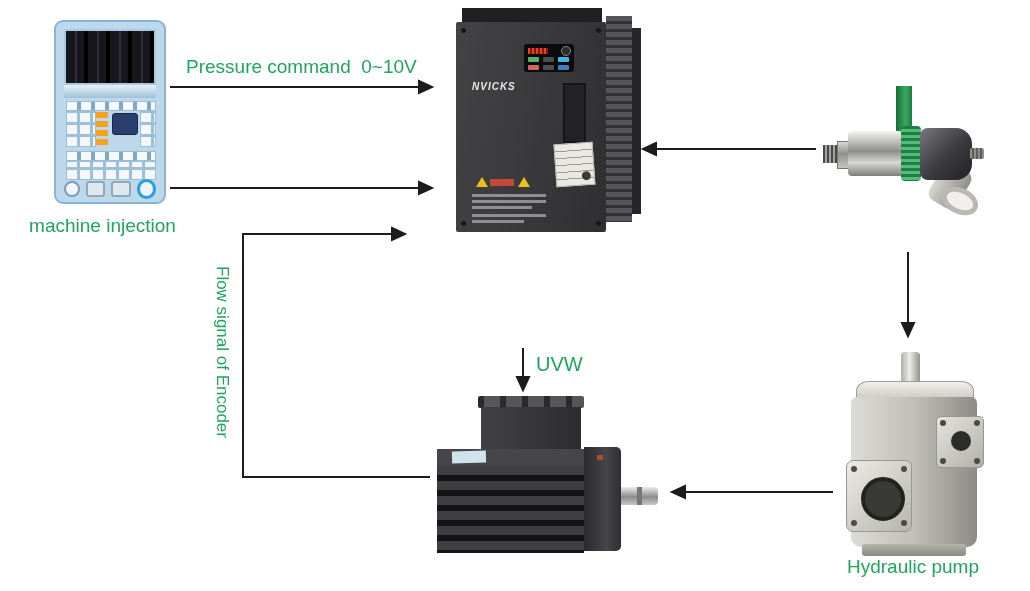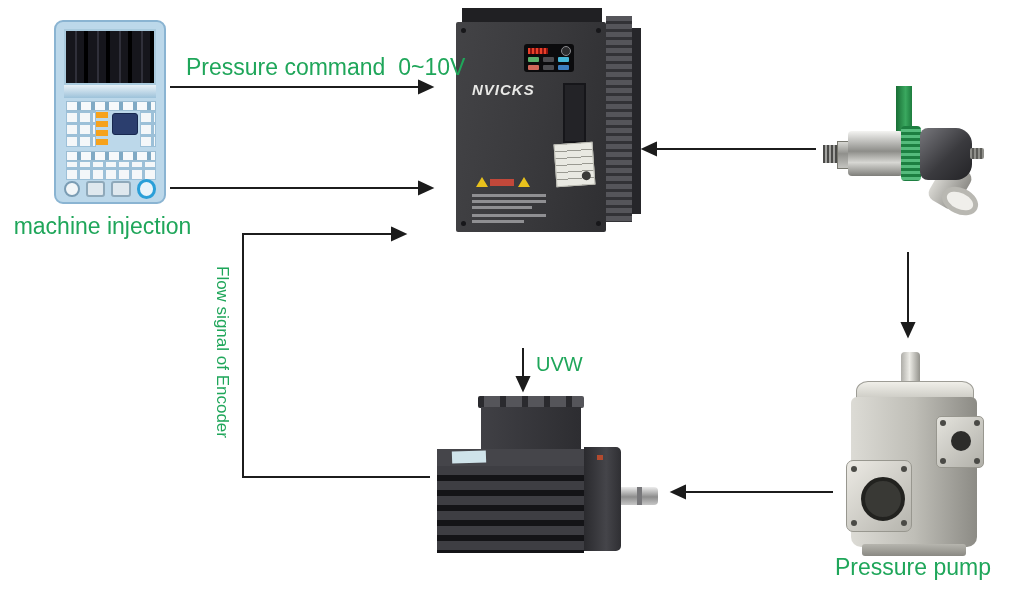--- a/index.html
+++ b/index.html
@@ -1,19 +1,19 @@
 <!DOCTYPE html>
 <html><head>
 <meta charset="utf-8">
 <style>
   html,body{margin:0;padding:0;background:#fff;}
   .canvas{position:relative;width:1030px;height:591px;background:#ffffff;overflow:hidden;
           font-family:"Liberation Sans",sans-serif;}
   .abs{position:absolute;}
-  .glabel{position:absolute;color:#1fa65a;font-size:23px;line-height:20px;white-space:pre;
+  .glabel{position:absolute;color:#1fa65a;font-size:19px;line-height:20px;white-space:pre;
           font-family:"Liberation Sans",sans-serif;}
   .center{text-align:center;}
   .connector-layer{position:absolute;left:0;top:0;width:1030px;height:591px;pointer-events:none;}
 
   
   .ctrl{left:54px;top:20px;width:108px;height:180px;background:#bcd8ea;border:2px solid #8ab4d2;border-radius:9px;}
   .ctrl-screen{position:absolute;left:8px;top:7px;width:88px;height:52px;background:#0c0c10;border:2px solid #a9cadd;
       background-image:repeating-linear-gradient(90deg,#16161c 0 9px,#30303a 9px 11px,#16161c 11px 18px,#000 18px 22px);}
   .ctrl-strip{position:absolute;left:8px;top:63px;width:92px;height:13px;background:linear-gradient(180deg,#e8f1f7,#9dc2da);}
   .ctrl-minirow{position:absolute;left:10px;width:88px;height:8px;
@@ -25,21 +25,21 @@
   .ctrl-bottom{position:absolute;left:8px;top:158px;width:92px;height:18px;display:flex;align-items:center;gap:6px;}
   .ctrl-dot{width:12px;height:12px;border-radius:50%;background:#f2f6f8;border:2px solid #7b9db4;}
   .ctrl-sq{width:16px;height:12px;border-radius:3px;background:#dfe8ee;border:2px solid #8fa9ba;}
   .ctrl-blue{width:14px;height:14px;border-radius:50%;background:#eaf4fa;border:3px solid #2a9fd8;}
 
   
   .drv-bracket{left:462px;top:8px;width:140px;height:16px;background:#202023;}
   .drv-face{left:456px;top:22px;width:150px;height:210px;background:linear-gradient(100deg,#434346 0%,#39393c 55%,#2f2f32 100%);border-radius:2px;}
   .drv-sink{left:606px;top:16px;width:26px;height:206px;background:repeating-linear-gradient(180deg,#55555a 0 5px,#323236 5px 8px);}
   .drv-trim{left:632px;top:28px;width:9px;height:186px;background:#26262a;}
-  .drv-brand{position:absolute;left:16px;top:18px;color:#e8e8e6;font-size:15px;font-weight:bold;font-style:italic;letter-spacing:1px;margin-top:41px;}
+  .drv-brand{position:absolute;left:16px;top:18px;color:#e8e8e6;font-size:10px;font-weight:bold;font-style:italic;letter-spacing:1px;margin-top:41px;}
   .drv-keypad{position:absolute;left:68px;top:22px;width:50px;height:28px;background:#0b0b0d;border-radius:3px;}
   .drv-disp{position:absolute;left:4px;top:4px;width:20px;height:6px;background:#8c1410;
       background-image:repeating-linear-gradient(90deg,#e8402a 0 2px,#8c1410 2px 4px);}
   .drv-dial{position:absolute;right:3px;top:2px;width:8px;height:8px;border-radius:50%;background:#2c2c2e;border:1px solid #8a8a8e;}
   .drv-btn{position:absolute;width:11px;height:5px;border-radius:1px;}
   .drv-slot{position:absolute;left:107px;top:61px;width:19px;height:56px;background:#232327;border:2px solid #16161a;}
   .drv-lbl{position:absolute;left:99px;top:121px;width:37px;height:41px;background:#e9e9e2;transform:rotate(-4deg);
       background-image:repeating-linear-gradient(0deg,transparent 0 6px,#9a9a92 6px 7px);border:1px solid #b9b9b0;}
   .drv-lbl-logo{position:absolute;right:3px;bottom:4px;width:9px;height:9px;border-radius:50%;background:#3a3a38;}
   .drv-warn-tri{position:absolute;width:0;height:0;border-left:6px solid transparent;border-right:6px solid transparent;border-bottom:10px solid #e8c11c;}
@@ -209,21 +209,21 @@
     <div class="pmp-bolt" style="right:3px;bottom:3px;"></div>
   </div>
   <div class="abs pmp-lflange">
     <div class="pmp-lhole"></div>
     <div class="pmp-bolt" style="left:4px;top:5px;"></div>
     <div class="pmp-bolt" style="right:4px;top:5px;"></div>
     <div class="pmp-bolt" style="left:4px;bottom:5px;"></div>
     <div class="pmp-bolt" style="right:4px;bottom:5px;"></div>
   </div>
   <div class="abs pmp-base"></div>
-  <div class="glabel center" style="left:833px;top:557px;width:160px;">Pressure pump</div>
+  <div class="glabel center" style="left:833px;top:557px;width:160px;">Hydraulic pump</div>
 
   <div class="abs mot-lid"></div>
   <div class="abs mot-jbox"></div>
   <div class="abs mot-band"></div>
   <div class="abs mot-tag"></div>
   <div class="abs mot-ribs"></div>
   <div class="abs mot-bell"></div>
   <div class="abs mot-dot"></div>
   <div class="abs mot-shaft"></div>
   <div class="abs mot-ring"></div>

